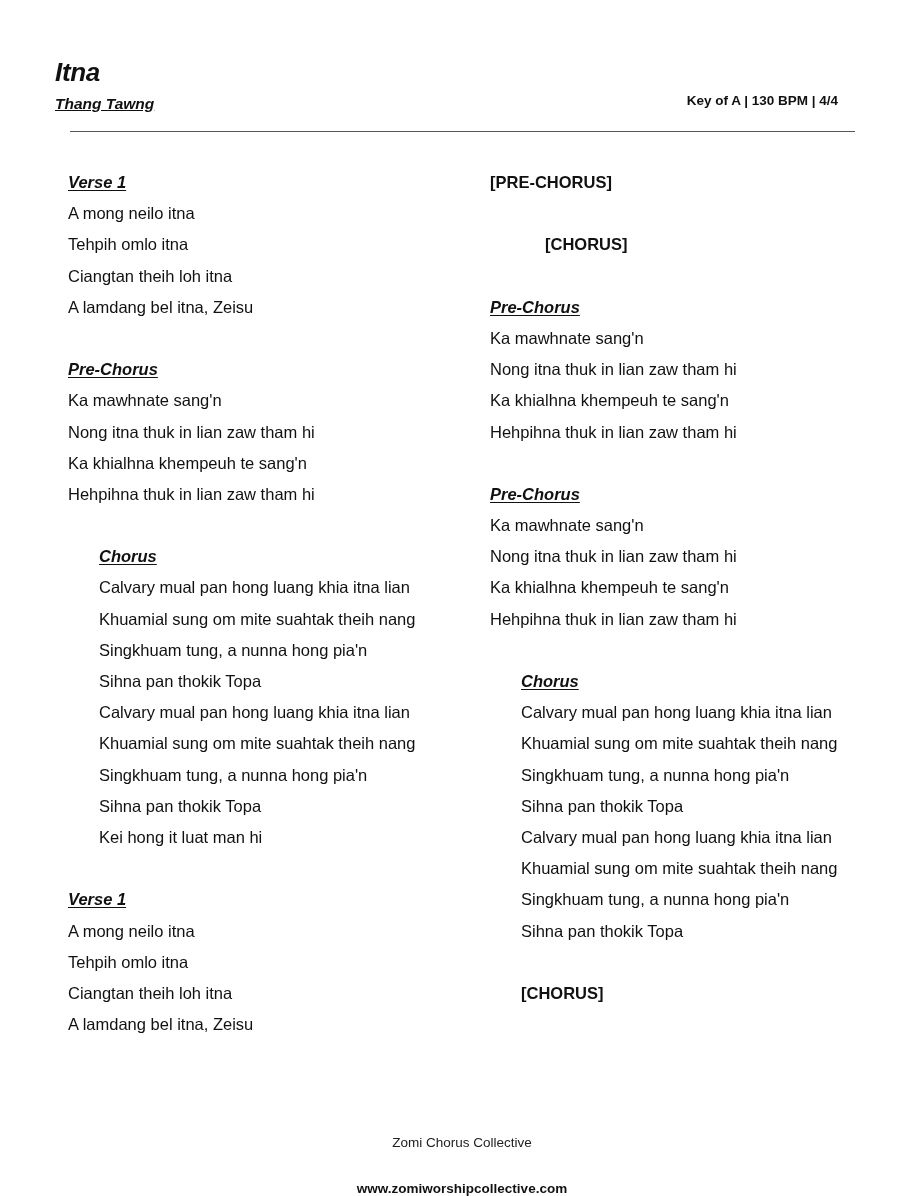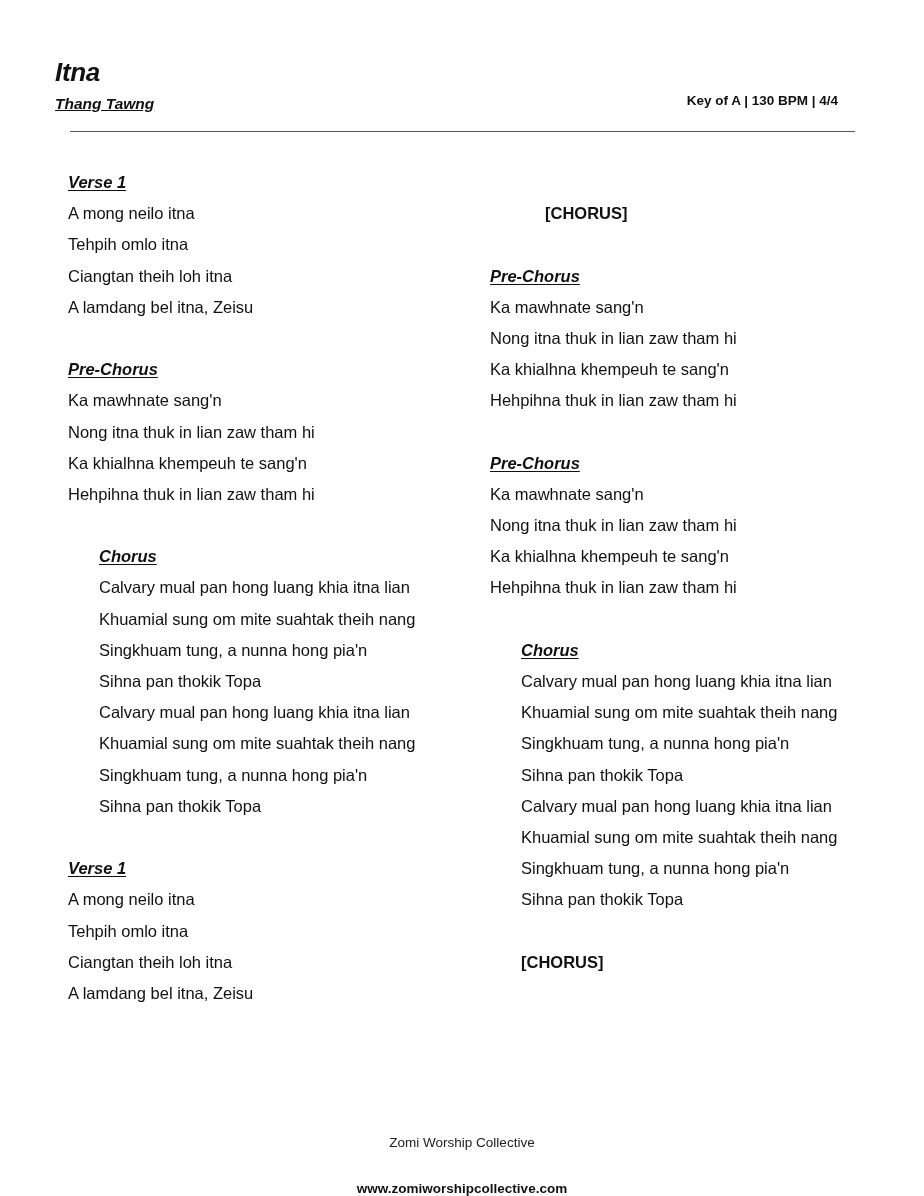--- a/index.html
+++ b/index.html
@@ -71,32 +71,34 @@
   <div class="indent">
     <div class="line heading">Chorus</div>
     <div class="line">Calvary mual pan hong luang khia itna lian</div>
     <div class="line">Khuamial sung om mite suahtak theih nang</div>
     <div class="line">Singkhuam tung, a nunna hong pia'n</div>
     <div class="line">Sihna pan thokik Topa</div>
     <div class="line">Calvary mual pan hong luang khia itna lian</div>
     <div class="line">Khuamial sung om mite suahtak theih nang</div>
     <div class="line">Singkhuam tung, a nunna hong pia'n</div>
     <div class="line">Sihna pan thokik Topa</div>
+    <div class="line">Kei hong it luat man hi</div>
   </div>
   <div class="gap"></div>
   <div>
     <div class="line heading">Verse 1</div>
     <div class="line">A mong neilo itna</div>
     <div class="line">Tehpih omlo itna</div>
     <div class="line">Ciangtan theih loh itna</div>
     <div class="line">A lamdang bel itna, Zeisu</div>
   </div>
 </div>
 
 <div class="col right">
+  <div class="line tag">[PRE-CHORUS]</div>
   <div class="gap"></div>
   <div class="line tag indent2">[CHORUS]</div>
   <div class="gap"></div>
   <div>
     <div class="line heading">Pre-Chorus</div>
     <div class="line">Ka mawhnate sang'n</div>
     <div class="line">Nong itna thuk in lian zaw tham hi</div>
     <div class="line">Ka khialhna khempeuh te sang'n</div>
     <div class="line">Hehpihna thuk in lian zaw tham hi</div>
   </div>
@@ -118,15 +120,15 @@
     <div class="line">Calvary mual pan hong luang khia itna lian</div>
     <div class="line">Khuamial sung om mite suahtak theih nang</div>
     <div class="line">Singkhuam tung, a nunna hong pia'n</div>
     <div class="line">Sihna pan thokik Topa</div>
     <div class="gap"></div>
     <div class="line tag">[CHORUS]</div>
   </div>
 </div>
 
 <div class="footer">
-  <div class="org">Zomi Worship Collective</div>
+  <div class="org">Zomi Chorus Collective</div>
   <div class="url">www.zomiworshipcollective.com</div>
 </div>
 
 </body></html>

